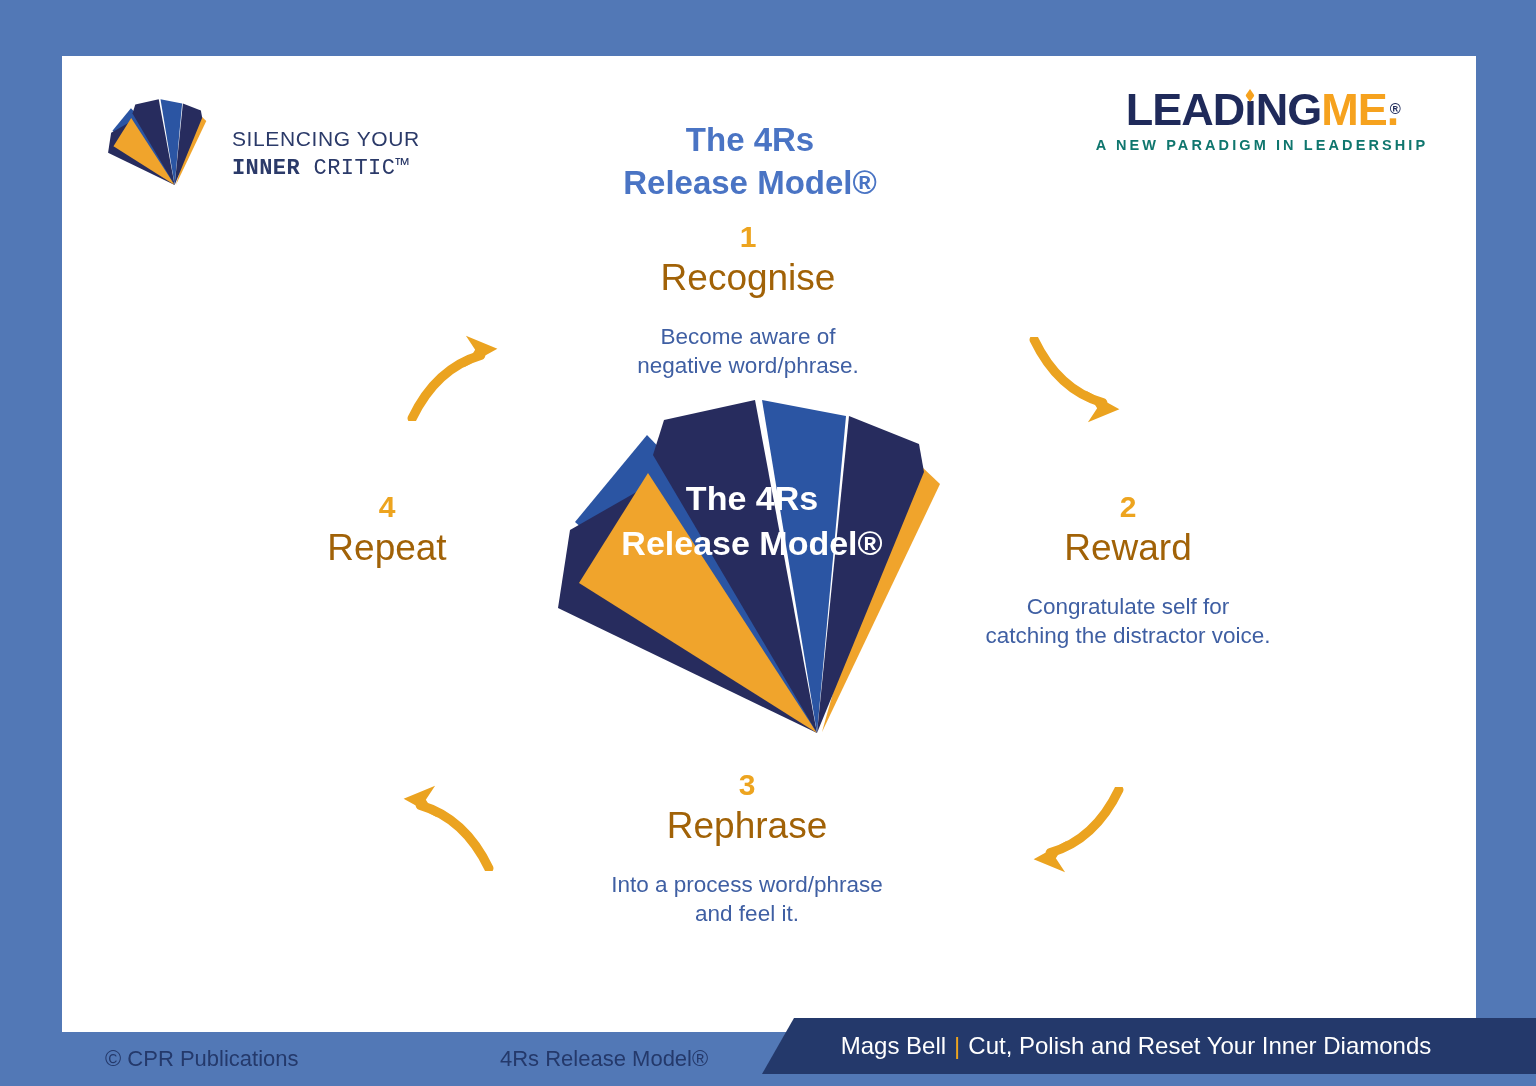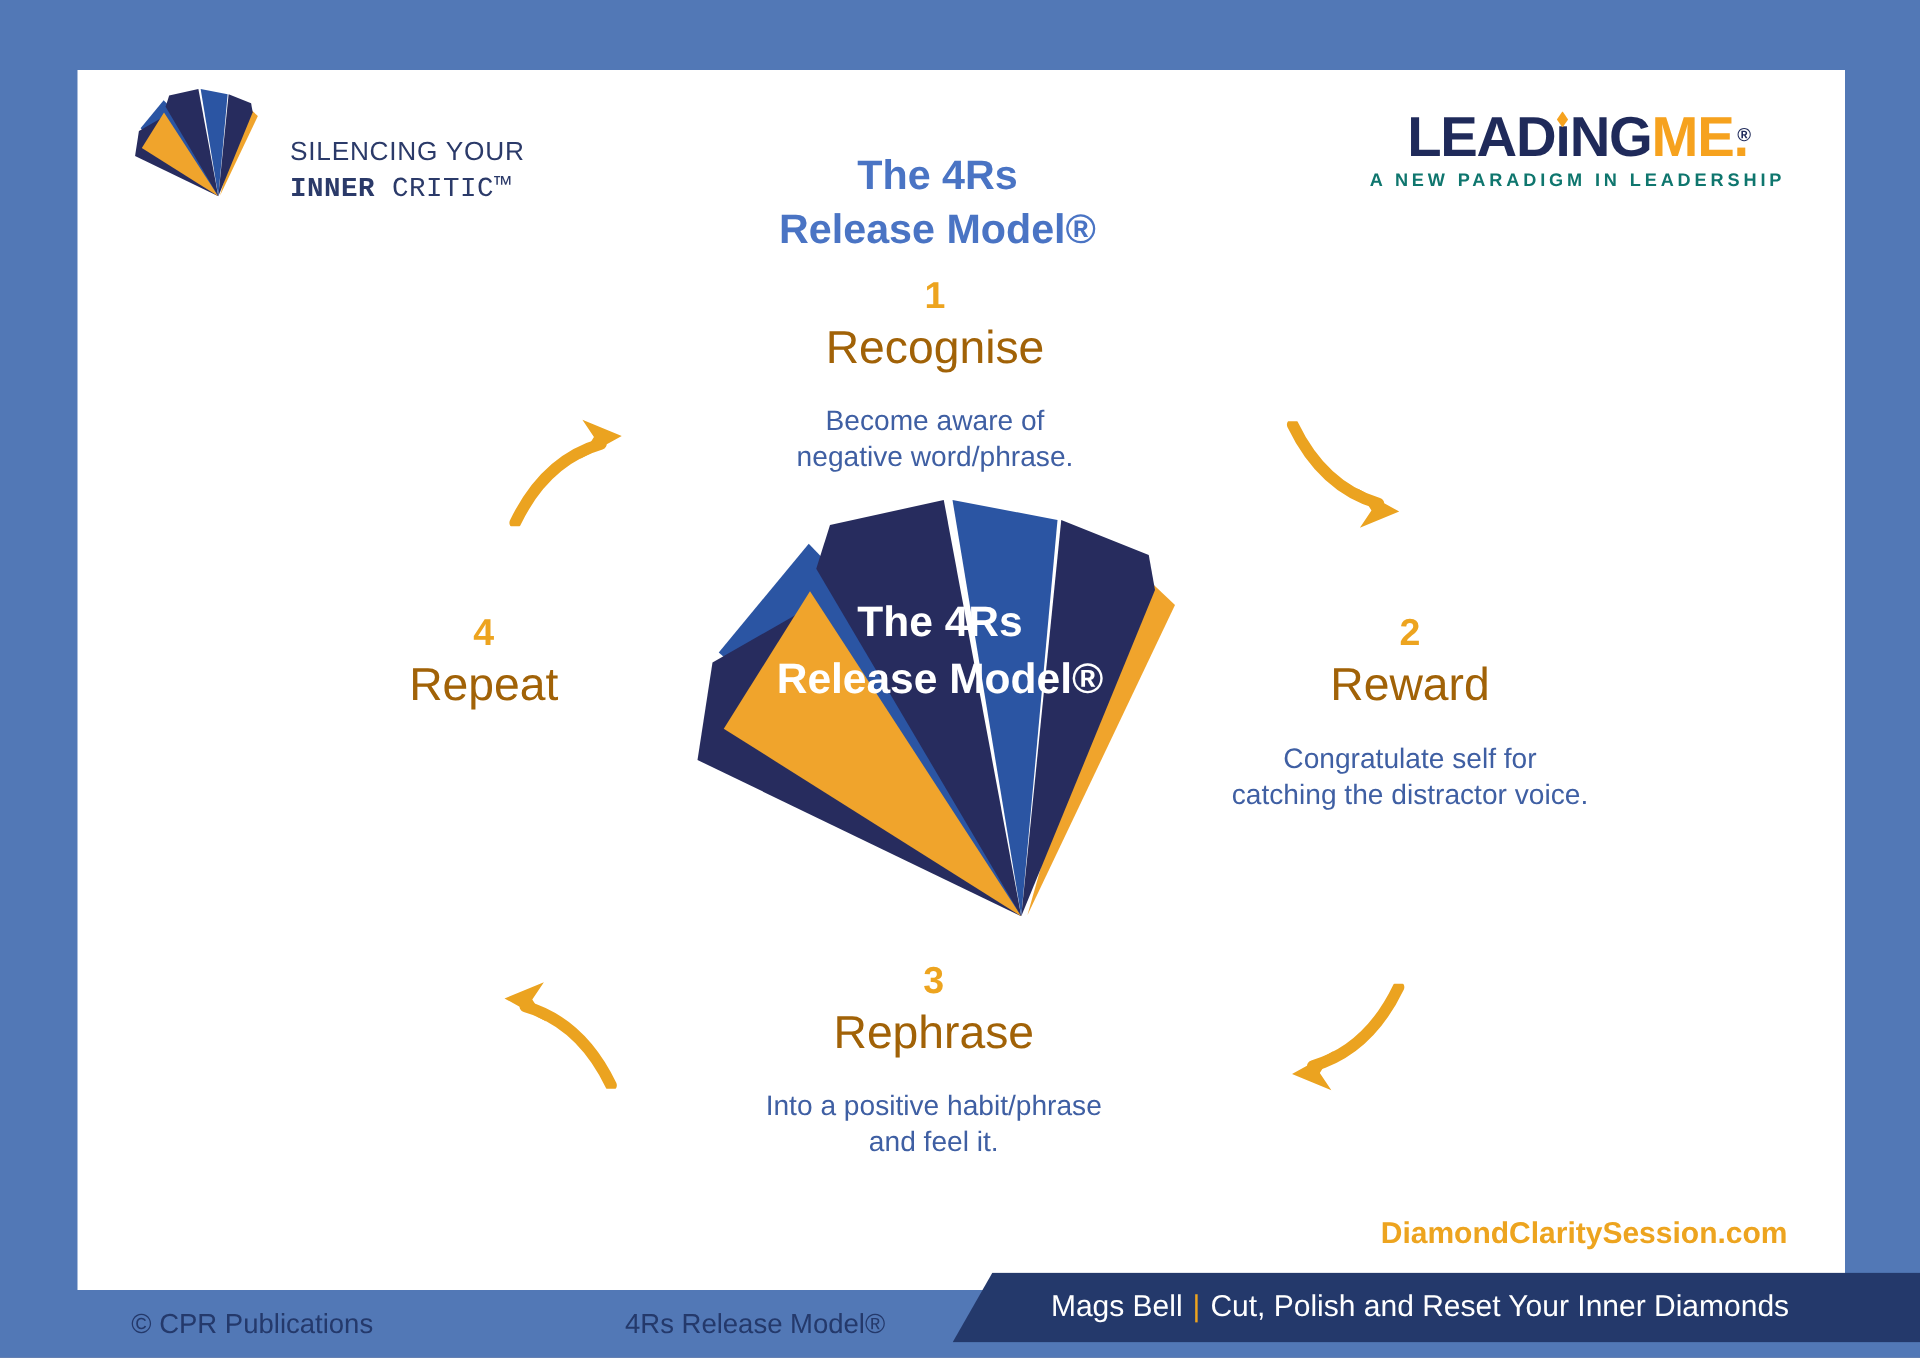--- a/index.html
+++ b/index.html
@@ -7,21 +7,21 @@
   .page {
     position:relative; width:1536px; height:1086px;
     background:#5278B6; overflow:hidden;
     font-family:"Liberation Sans", sans-serif;
   }
   .card {
     position:absolute; left:62px; top:56px; width:1414px; height:976px;
     background:#ffffff;
   }
   
-  .brand { position:absolute; left:44px; top:10px; display:flex; align-items:flex-end; }
+  .brand { position:absolute; left:44px; top:38px; display:flex; align-items:center; }
   .brand-fan { width:108px; height:98px; }
   .brand-text { margin-left:18px; margin-top:22px; color:#2B3A69; }
   .brand-line1 { font-size:21px; letter-spacing:0.6px; }
   .brand-line2 { font-size:22px; margin-top:5px; letter-spacing:0.4px;font-family:Liberation Mono, monospace; }
   .brand-line2 .b { font-weight:bold; }
   
   .main-title {
     position:absolute; left:528px; top:62px; width:320px; text-align:center;
     color:#4A74C4; font-weight:bold; font-size:33px; line-height:43px;
   }
@@ -126,21 +126,21 @@
       <div class="step-lines">
         <span>Congratulate self for</span>
         <span>catching the distractor voice.</span>
       </div>
     </div>
 
     <div class="step step-3">
       <div class="step-number">3</div>
       <div class="step-name">Rephrase</div>
       <div class="step-lines">
-        <span>Into a positive habit/phrase</span>
+        <span>Into a process word/phrase</span>
         <span>and feel it.</span>
         <span></span>
       </div>
     </div>
 
     <div class="step step-4">
       <div class="step-number">4</div>
       <div class="step-name">Repeat</div>
     </div>
 
@@ -178,21 +178,20 @@
           <polygon points="104,17 70,3 80,18 68,37" fill="#EBA320"></polygon>
         </svg>
     </div>
     <div class="arrow arrow-bl">
       <svg viewBox="0 0 110 95">
           <path d="M12,92 Q38,38 86,24" fill="none" stroke="#EBA320" stroke-width="10" stroke-linecap="round"></path>
           <polygon points="104,17 70,3 80,18 68,37" fill="#EBA320"></polygon>
         </svg>
     </div>
 
-    <a href="#" class="website">DiamondClaritySession.com</a>
   </div>
 
   <div class="footer-copyright">© CPR Publications</div>
   <div class="footer-model">4Rs Release Model®</div>
 
   <div class="ribbon">
     <div class="ribbon-text"><span>Mags Bell</span><span class="ribbon-sep">|</span><span>Cut, Polish and Reset Your Inner Diamonds</span></div>
   </div>
 </div>
 

